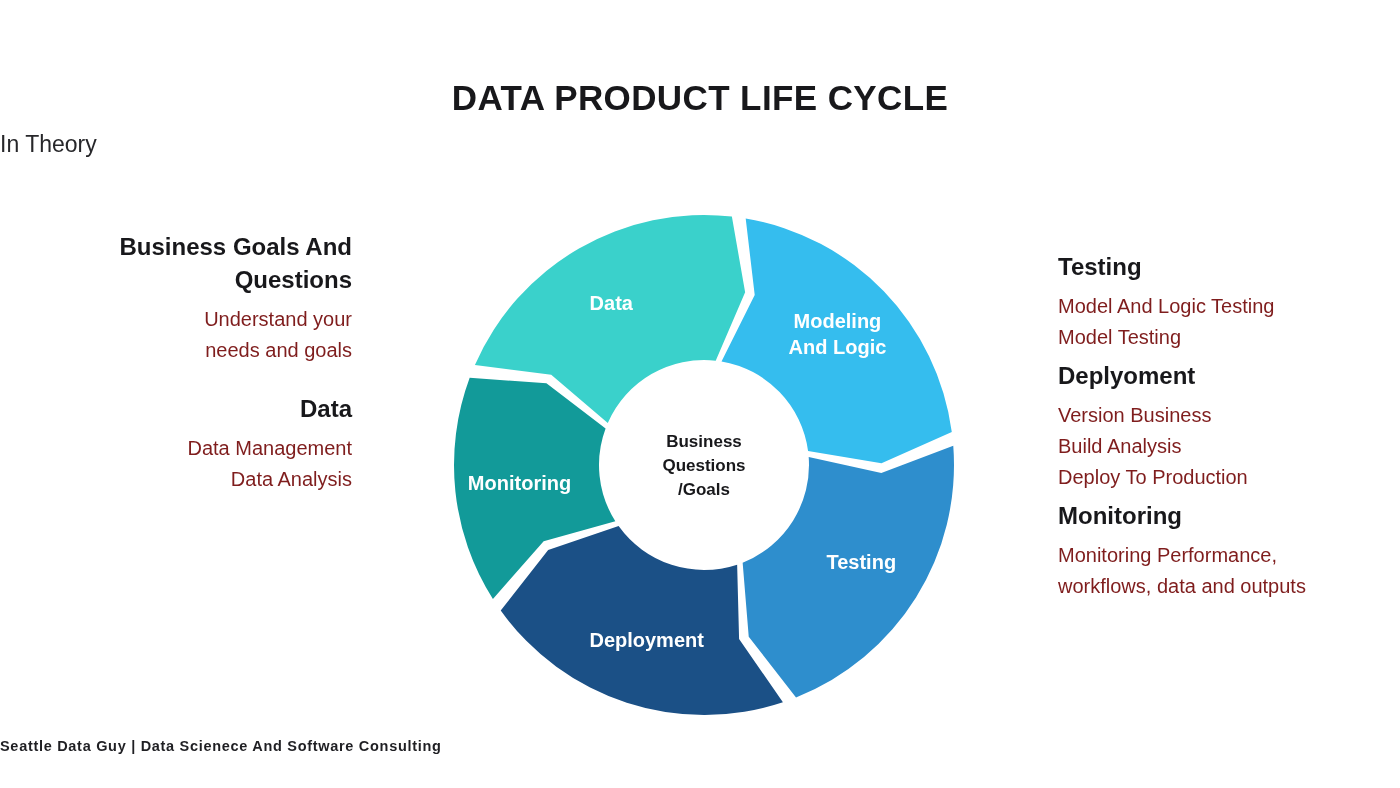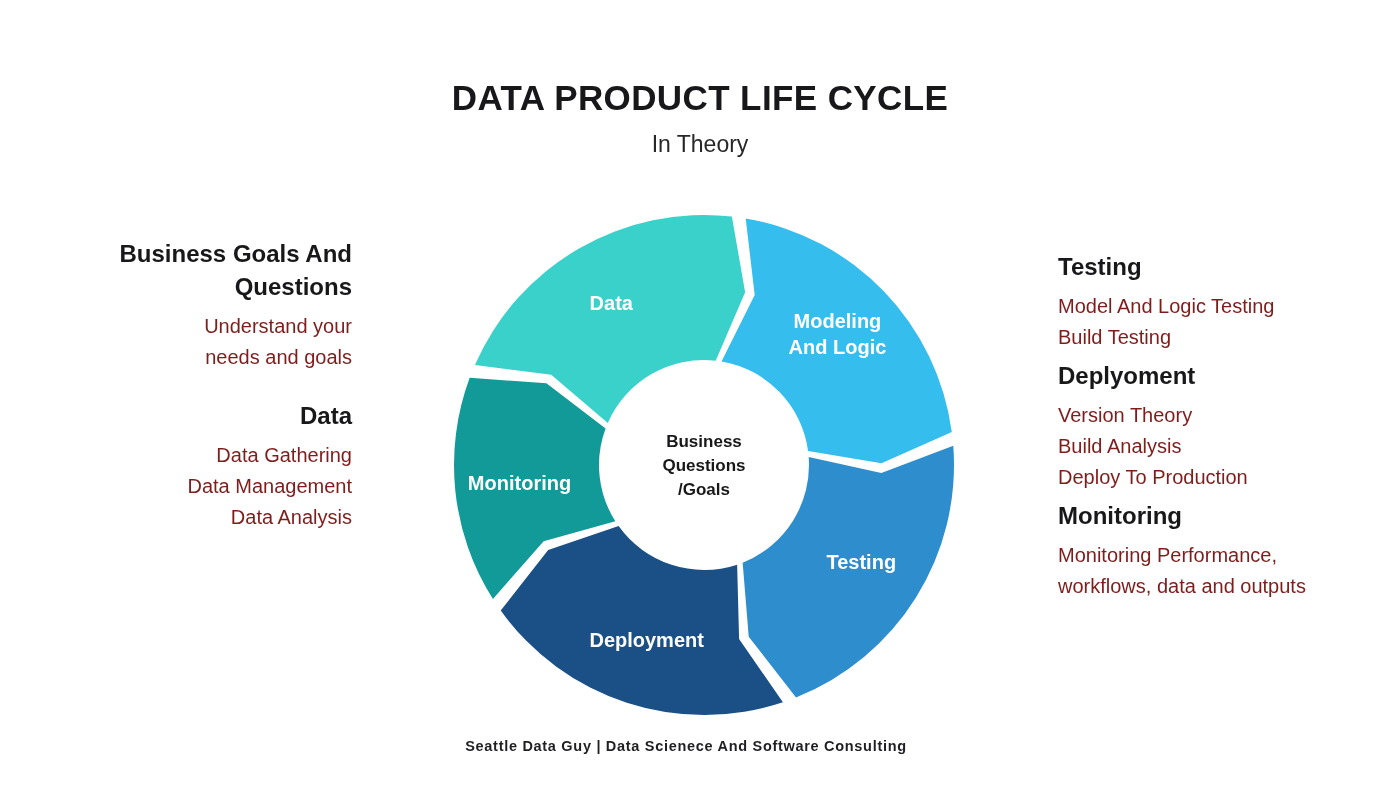--- a/index.html
+++ b/index.html
@@ -27,34 +27,34 @@
     font-size: 35px;
     font-weight: bold;
     letter-spacing: 0.4px;
     color: #18181b;
   }
   #subtitle {
     position: absolute;
     top: 131px;
     left: 0;
     width: 1400px;
-    text-align: center;
+    text-align: left;
     font-size: 23px;
     font-weight: 400;
     color: #27272a;
   }
 
   
   .col {
     position: absolute;
     width: 330px;
   }
   #left-col {
     left: 22px;
-    top: 237px;
+    top: 230px;
     text-align: right;
   }
   #right-col {
     left: 1058px;
     top: 250px;
     text-align: left;
   }
   .block { margin-bottom: 6px; }
   .block-heading {
     font-size: 24px;
@@ -96,21 +96,21 @@
     fill: #18181b;
     text-anchor: middle;
   }
 
   
   #footer {
     position: absolute;
     top: 738px;
     left: 0;
     width: 1372px;
-    text-align: center;
+    text-align: left;
     font-size: 14.5px;
     font-weight: bold;
     letter-spacing: 0.7px;
     color: #1f1f23;
   }
 </style>
 </head>
 <body>
 
 <div id="page">
@@ -119,21 +119,20 @@
   <div id="subtitle">In Theory</div>
 
   <div id="left-col" class="col">
       <div class="block">
         <div class="block-heading">Business Goals And Questions</div>
         <div class="block-line">Understand your</div>
         <div class="block-line">needs and goals</div>
       </div>
       <div class="block">
         <div class="block-heading">Data</div>
-        <div class="block-line">Data Gathering</div>
         <div class="block-line">Data Management</div>
         <div class="block-line">Data Analysis</div>
       </div>
     </div>
 
   <div id="donut-wrap">
     <svg id="donut-svg" width="504" height="504" viewBox="0 0 504 504">
       <g id="segments">
           <path d="M 22.90931760944011 151.9127418607762 A 250 250 0 0 1 279.86723305158137 3.558020209850895 L 293.135252870213 79.33228161783214 L 263.7042378816642 147.65436848813738 A 105 105 0 0 0 155.78191339596486 209.963351581526 L 99.21829020680002 161.64514870430907 Z" fill="#3ad1cb"></path>
           <text class="seg-label" x="159.25000000000006" y="91.35228759798662">Data</text>
@@ -153,25 +152,25 @@
           <text class="center-label" x="252" y="258">Questions</text>
           <text class="center-label" x="252" y="282">/Goals</text>
         </g>
     </svg>
   </div>
 
   <div id="right-col" class="col">
       <div class="block">
         <div class="block-heading">Testing</div>
         <div class="block-line">Model And Logic Testing</div>
-        <div class="block-line">Build Testing</div>
+        <div class="block-line">Model Testing</div>
       </div>
       <div class="block">
         <div class="block-heading">Deplyoment</div>
-        <div class="block-line">Version Theory</div>
+        <div class="block-line">Version Business</div>
         <div class="block-line">Build Analysis</div>
         <div class="block-line">Deploy To Production</div>
       </div>
       <div class="block">
         <div class="block-heading">Monitoring</div>
         <div class="block-line">Monitoring Performance,</div>
         <div class="block-line">workflows, data and outputs</div>
       </div>
     </div>
 

